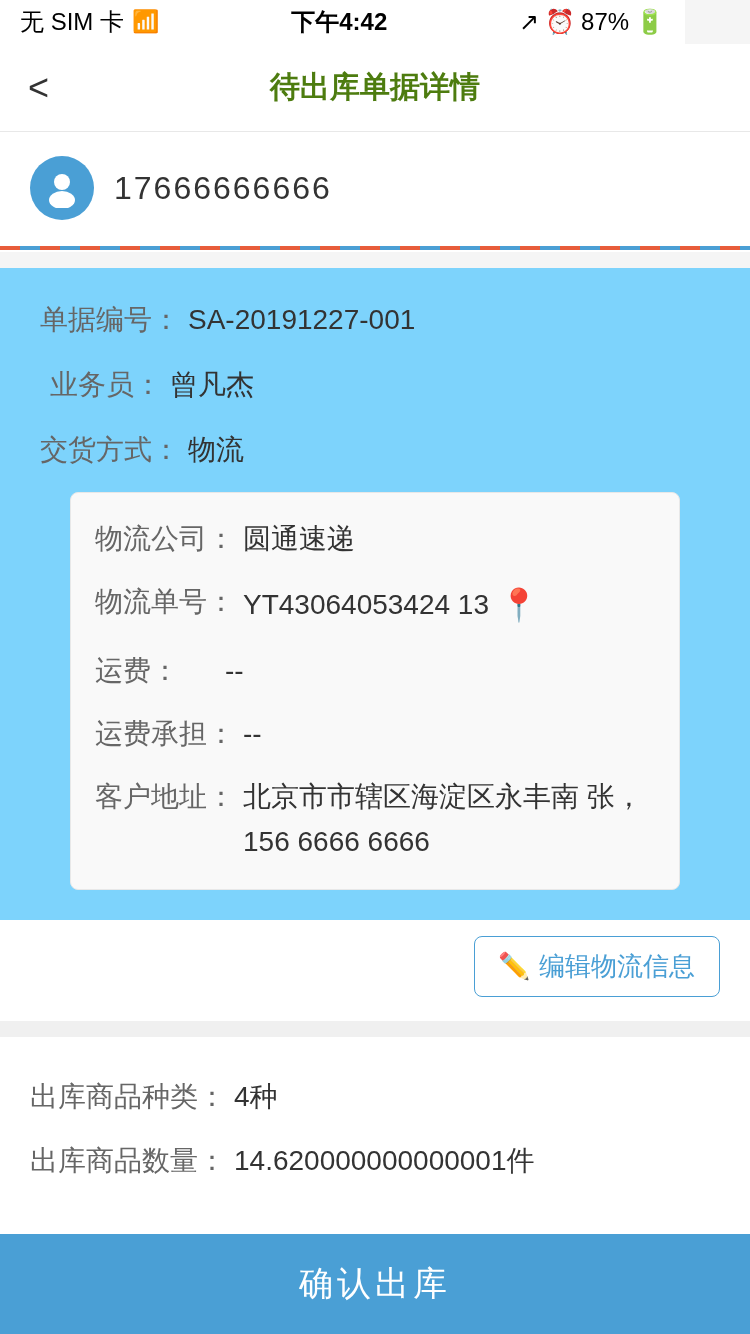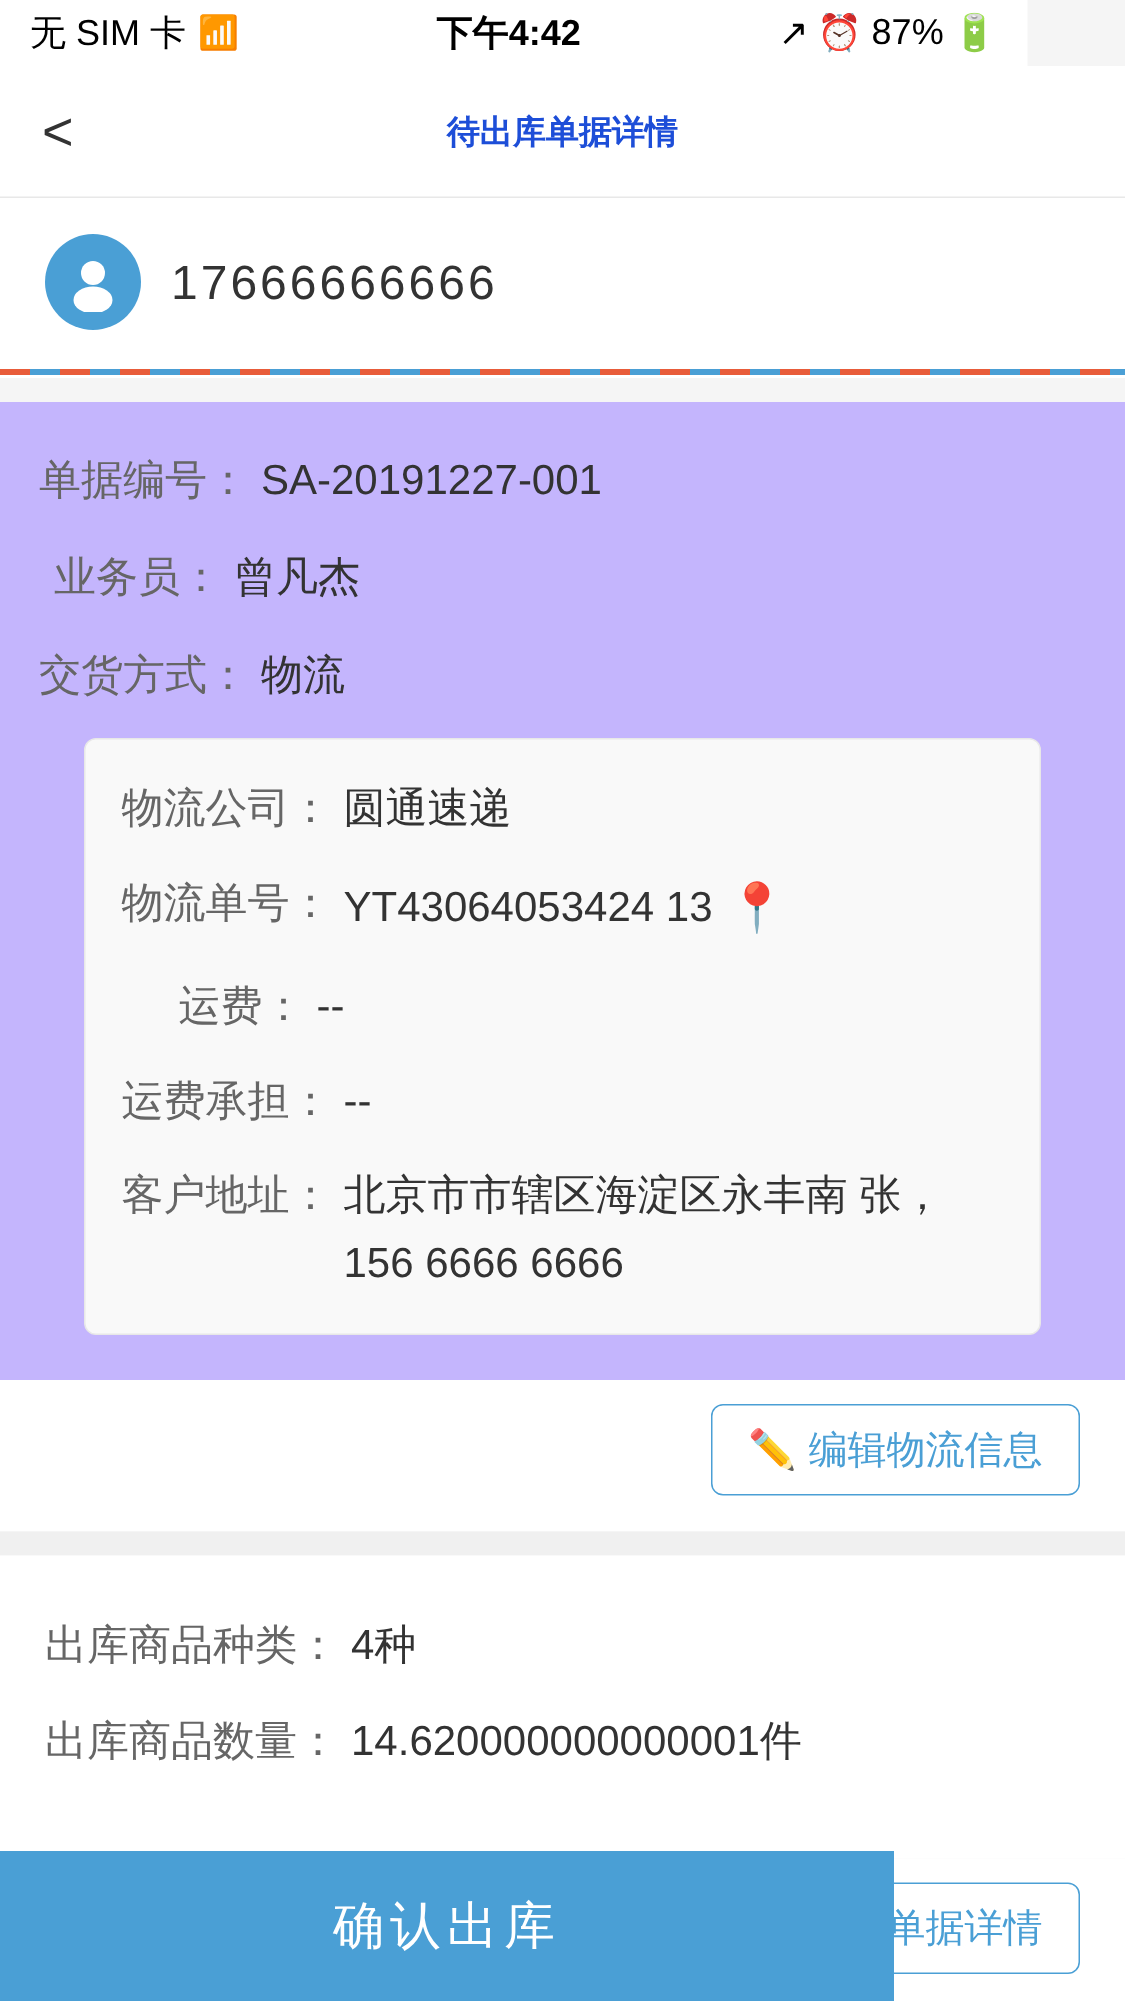--- a/index.html
+++ b/index.html
@@ -43,23 +43,23 @@
       border-bottom: 1px solid #e8e8e8;
     }
     .nav-back {
       position: absolute;
       left: 28px;
       font-size: 36px;
       color: #333;
       cursor: pointer;
     }
     .nav-title {
-      font-size: 22px;
+      font-size: 30px;
       font-weight: 600;
-      color: #1d4ed8;
+      color: #4d7c0f;
     }
 
     
     .page-content {
       padding-bottom: 120px;
     }
 
     
     .user-header {
       background: #fff;
@@ -98,23 +98,23 @@
       background: repeating-linear-gradient(
         90deg,
         #e85c3a 0px, #e85c3a 20px,
         #4a9fd5 20px, #4a9fd5 40px
       );
       margin-top: 2px;
     }
 
     
     .info-section {
-      background: #c4b5fd;
+      background: #7dd3fc;
       margin-top: 16px;
-      padding: 30px 26px;
+      padding: 30px 40px;
     }
     .info-row {
       display: flex;
       align-items: flex-start;
       margin-bottom: 20px;
       line-height: 1.6;
     }
     .info-row:last-child { margin-bottom: 17px; }
     .info-label {
       color: #666;
@@ -142,21 +142,20 @@
       display: flex;
       align-items: flex-start;
       margin-bottom: 18px;
       line-height: 1.6;
     }
     .logistics-row:last-child { margin-bottom: 0; }
     .logistics-label {
       color: #666;
       font-size: 28px;
       min-width: 130px;
-      text-align: right;
       flex-shrink: 0;
       padding-right: 8px;
     }
     .logistics-value {
       color: #333;
       font-size: 28px;
       flex: 1;
       display: flex;
       align-items: center;
       gap: 10px;
@@ -217,21 +216,21 @@
       align-items: center;
       gap: 8px;
       cursor: pointer;
     }
 
     
     .confirm-btn-bar {
       position: fixed;
       bottom: 0;
       left: 0;
-      width: 596px;
+      width: 750px;
       height: 100px;
       background: #4a9fd5;
       display: flex;
       align-items: center;
       justify-content: center;
       cursor: pointer;
     }
     .confirm-btn-text {
       color: #fff;
       font-size: 34px;

